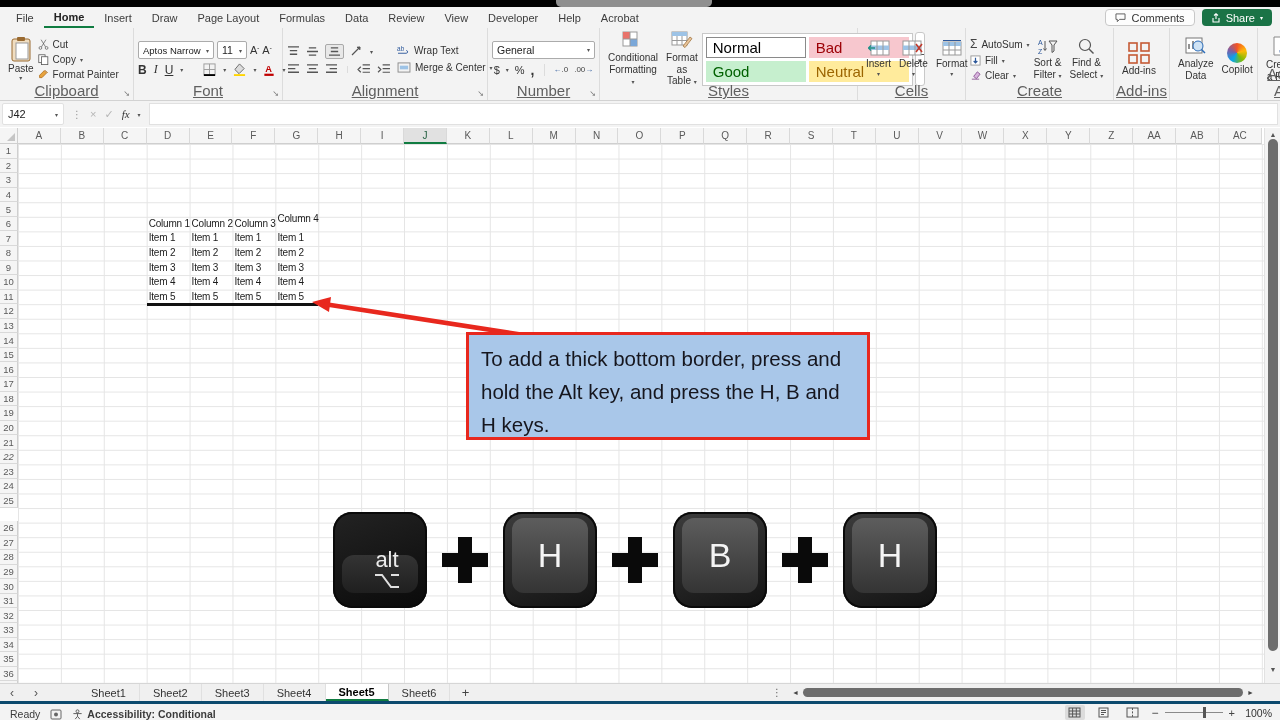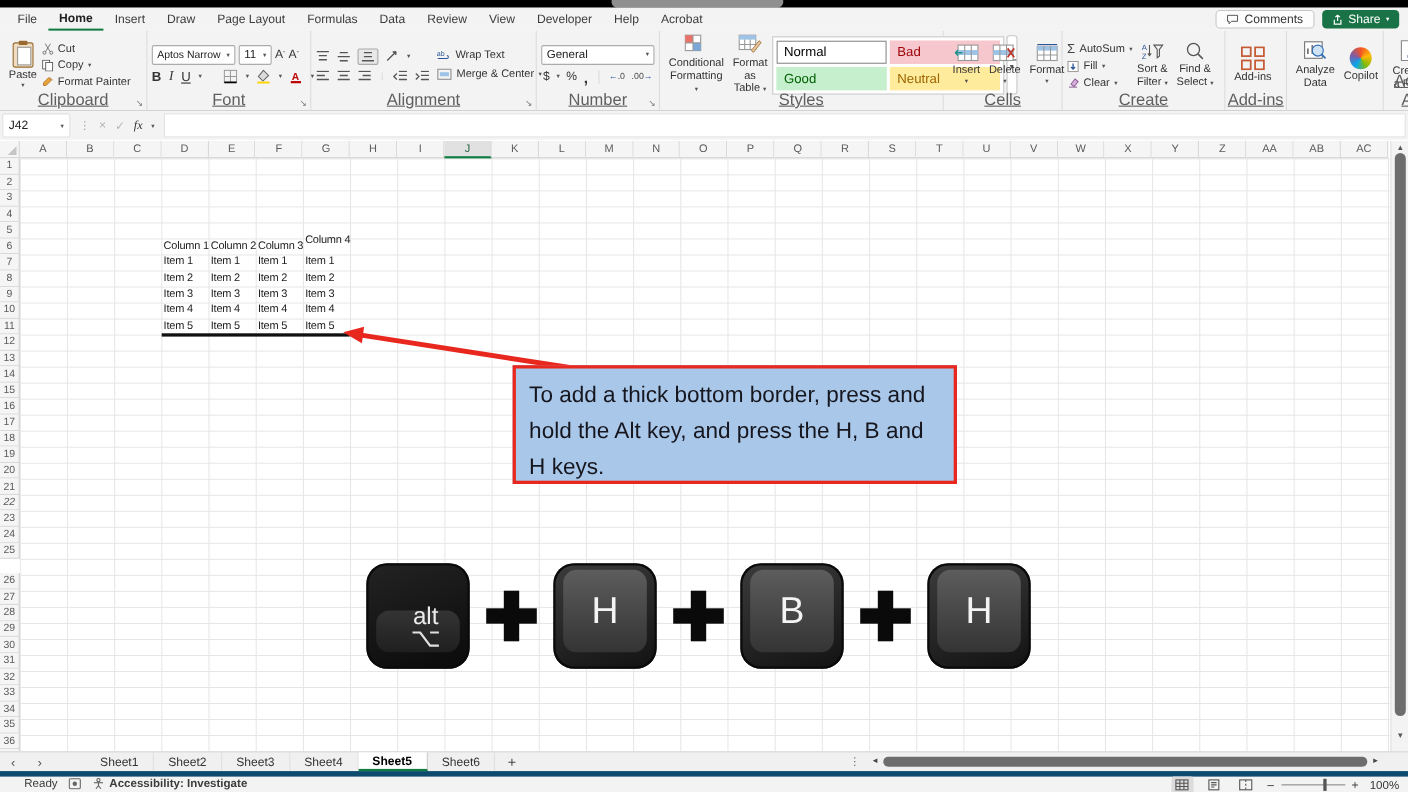--- a/index.html
+++ b/index.html
@@ -29,21 +29,21 @@
   .smallbtn { display:flex; align-items:center; gap:4px; font-size:10px; color:#333; white-space:nowrap; }
   .dd { font-size:6px; color:#555; }
   .inputbox { background:#fff; border:1px solid #ababab; border-radius:2px; height:18px; display:flex; align-items:center; justify-content:space-between; font-size:10.5px; color:#222; padding:0 4px; }
   .fmt-b { font-weight:700; font-size:12px; } .fmt-i { font-style:italic; font-family:"Liberation Serif",serif; font-size:12px; } .fmt-u { text-decoration:underline; font-size:12px; }
   .mini { display:inline-flex; align-items:center; justify-content:center; }
   .sepline { width:1px; align-self:stretch; background:#dcdcdc; margin:2px 3px; }
   .selected-tool { border:1px solid #a9a9a9; background:#e8e8e8; border-radius:2px; }
   .two { text-align:center; line-height:1.15; font-size:10px; color:#333; }
   
   #style-gallery { display:grid; grid-template-columns:100px 100px; grid-auto-rows:21px; gap:3px; background:#fff; border:1px solid #c8c8c8; padding:3px; }
-  .style-cell { font-size:12px; display:flex; align-items:center; padding:0 6px; }
+  .style-cell { font-size:15px; display:flex; align-items:center; padding:0 6px; }
   #gallery-strip { width:15px; height:54px; border:1px solid #c8c8c8; background:#fff; border-radius:3px; margin-left:2px; display:flex; flex-direction:column; align-items:center; justify-content:center; gap:2px; font-size:7px; color:#555; }
 
   
   #formula-bar { position:absolute; left:0; top:101px; width:1280px; height:26px; background:#f3f3f3; display:flex; align-items:center; }
   #name-box { width:62px; height:22px; margin-left:2px; background:#fff; border:1px solid #e1e1e1; border-radius:2px; display:flex; align-items:center; justify-content:space-between; padding:0 5px; font-size:11px; color:#222; }
   #fb-icons { display:flex; align-items:center; gap:8px; padding:0 8px; font-size:11px; }
   #fx-field { flex:1; height:22px; background:#fff; border:1px solid #e1e1e1; margin-right:2px; font-size:11px; padding:0 6px; color:#222; display:flex; align-items:center; }
 
   
   #grid { position:absolute; left:0; top:128px; width:1280px; height:555px; background:#fff; overflow:hidden; }
@@ -88,21 +88,21 @@
   .snav { width:24px; display:flex; align-items:center; justify-content:center; color:#555; font-size:12px; }
   .stab { font-size:11px; color:#333; padding:0 13px; display:flex; align-items:center; border-right:1px solid #e0e0e0; background:transparent; }
   .stab.active { background:#fff; font-weight:700; color:#000; border-bottom:2px solid #107c41; border-right:1px solid #c9c9c9; }
   #add-sheet { width:30px; display:flex; align-items:center; justify-content:center; font-size:13px; color:#444; }
   #splitter { margin-left:auto; display:flex; align-items:center; color:#666; font-size:10px; padding:0 6px; }
   #hscroll { display:flex; align-items:center; width:492px; padding-right:4px; }
   #hscroll .harr { font-size:7px; color:#444; padding:0 4px; }
   #h-thumb { height:9px; width:440px; background:#6d6d6d; border-radius:5px; }
 
   
-  #status-bar { position:absolute; left:0; top:701px; width:1280px; height:19px; background:#f3f3f3; border-top:5px solid #0c4a6e; display:flex; align-items:flex-start; font-size:10.5px; color:#3c3c3c;padding-left:12px; }
+  #status-bar { position:absolute; left:0; top:701px; width:1280px; height:19px; background:#f3f3f3; border-top:3px solid #0c4a6e; display:flex; align-items:flex-end; font-size:10.5px; color:#3c3c3c; }
   #status-left { display:flex; align-items:center; gap:10px; padding-left:10px; }
   #acc-flag { display:flex; align-items:center; gap:4px; font-weight:600; }
   #status-right { margin-left:auto; display:flex; align-items:center; gap:9px; padding-right:8px; }
   .viewic { width:20px; height:15px; display:flex; align-items:center; justify-content:center; border-radius:2px; }
   .viewic.sel { background:#dcdcdc; }
   #zoom-slider { display:flex; align-items:center; gap:6px; }
   #z-track { width:58px; height:1px; background:#8a8a8a; position:relative; }
   #z-handle { position:absolute; left:38px; top:-5px; width:3px; height:11px; background:#555; }
   #zoom-pct { font-size:10.5px; color:#333; min-width:28px; text-align:right; }
 </style>
@@ -654,21 +654,21 @@
     <span>Ready</span>
     <svg width="12" height="11" viewBox="0 0 12 11">
         <rect x="1" y="1" width="10" height="9" rx="1" fill="none" stroke="#666"></rect>
         <circle cx="6" cy="5.5" r="2" fill="#666"></circle>
       </svg>
     <span id="acc-flag">
       <svg width="11" height="11" viewBox="0 0 12 12">
           <circle cx="6" cy="2.5" r="1.6" fill="none" stroke="#555"></circle>
           <path d="M1.5 5h9M6 5v3M6 8l-2.5 3M6 8l2.5 3" stroke="#555" fill="none"></path>
         </svg>
-      <span>Accessibility: Investigate</span>
+      <span>Accessibility: Conditional</span>
     </span>
   </div>
   <div id="status-right">
     <span class="viewic sel">
       <svg width="13" height="11" viewBox="0 0 13 11">
           <rect x="1" y="1" width="11" height="9" fill="none" stroke="#555"></rect>
           <path d="M1 4h11M1 7h11M4.6 1v9M8.3 1v9" stroke="#555"></path>
         </svg>
     </span>
     <span class="viewic">

